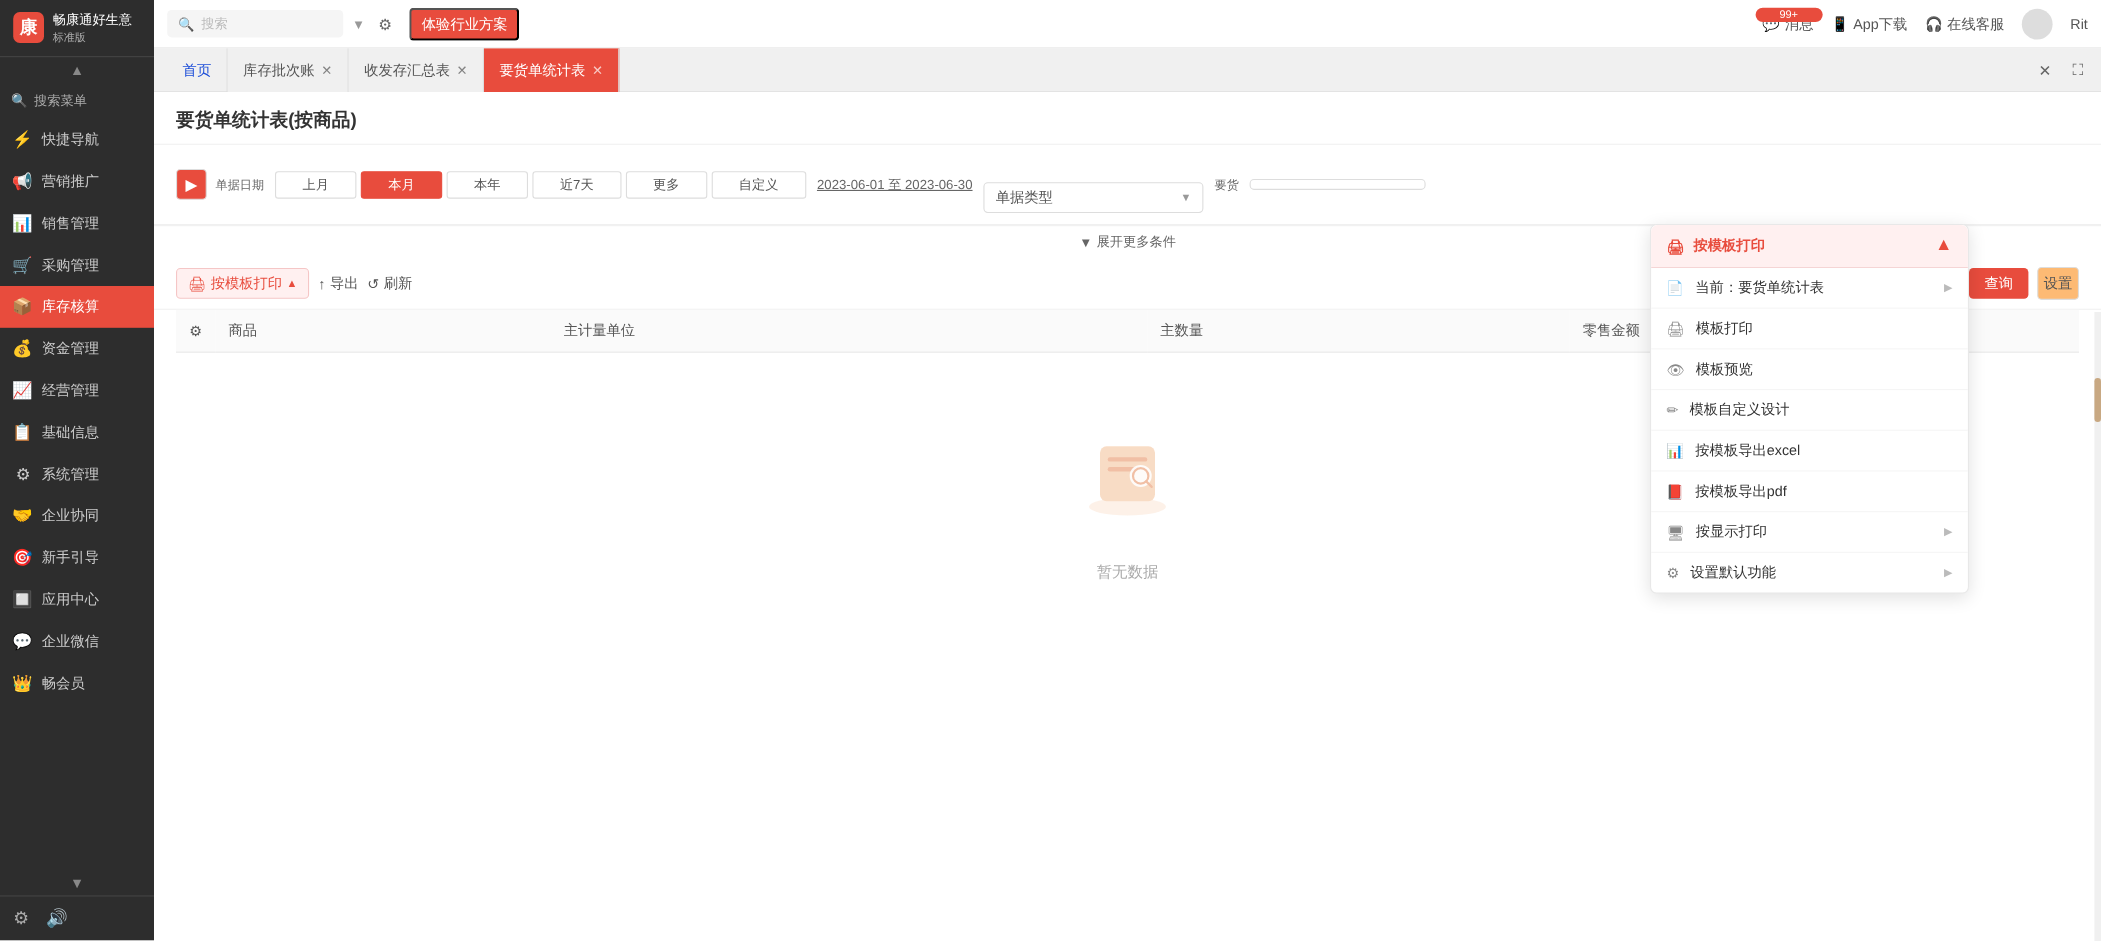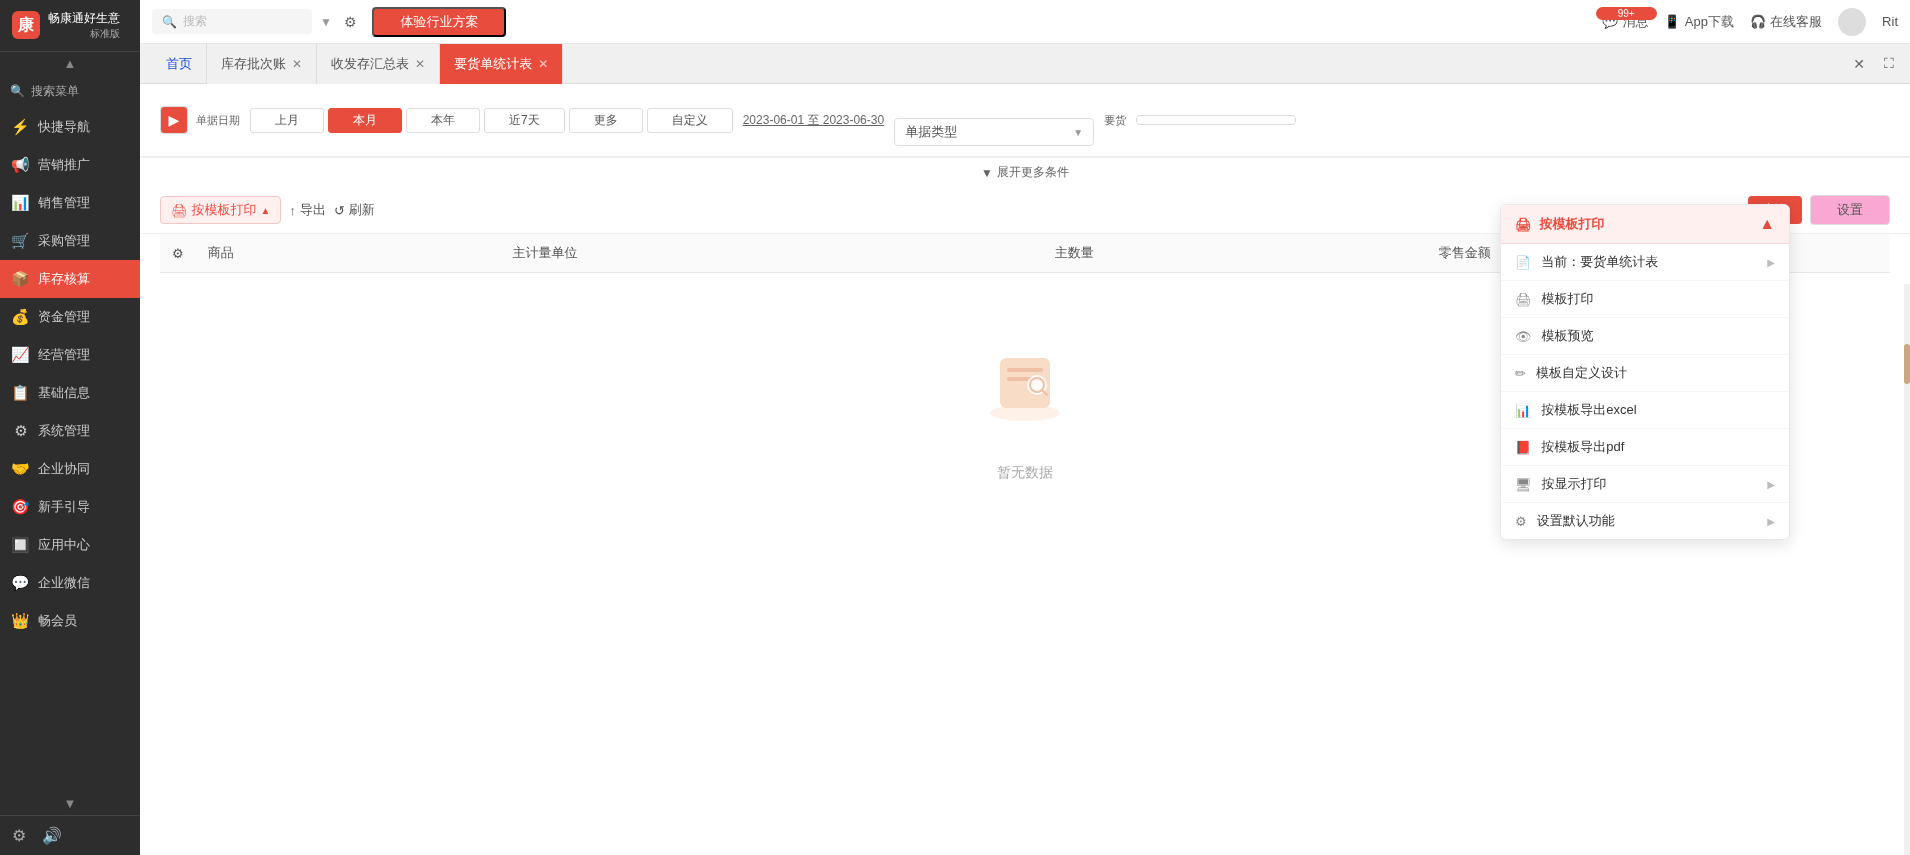--- a/index.html
+++ b/index.html
@@ -3,39 +3,39 @@
   <meta charset="utf-8">
   <style>
     * { margin: 0; padding: 0; box-sizing: border-box; }
     body { font-family: 'Microsoft YaHei', sans-serif; font-size: 13px; background: #f5f5f5; width: 1910px; height: 855px; overflow: hidden; display: flex; }
 
     
     .sidebar { width: 140px; min-width: 140px; background: #2d2d2d; color: #ccc; display: flex; flex-direction: column; height: 855px; }
     .sidebar-logo { padding: 10px 12px; display: flex; align-items: center; gap: 8px; border-bottom: 1px solid #444; }
     .sidebar-logo-icon { width: 28px; height: 28px; background: #e84c3d; border-radius: 6px; display: flex; align-items: center; justify-content: center; color: white; font-size: 16px; font-weight: bold; }
     .sidebar-logo-text { font-size: 12px; color: #fff; line-height: 1.4; }
-    .sidebar-logo-sub { font-size: 10px; color: #aaa; text-align: right; }
+    .sidebar-logo-sub { font-size: 10px; color: #aaa; }
     .sidebar-search { padding: 8px 10px; display: flex; align-items: center; gap: 6px; color: #aaa; font-size: 12px; cursor: pointer; }
     .sidebar-nav { flex: 1; overflow-y: auto; }
     .sidebar-item { display: flex; align-items: center; gap: 8px; padding: 10px 12px; cursor: pointer; color: #ccc; font-size: 13px; }
     .sidebar-item.active { background: #e84c3d; color: #fff; }
     .sidebar-item-icon { width: 18px; height: 18px; display: flex; align-items: center; justify-content: center; font-size: 15px; }
     .sidebar-footer { padding: 10px 12px; display: flex; gap: 16px; border-top: 1px solid #444; }
     .sidebar-footer-icon { color: #aaa; cursor: pointer; font-size: 16px; }
     .sidebar-scroll-up, .sidebar-scroll-down { display: flex; justify-content: center; padding: 4px; color: #888; cursor: pointer; }
 
     
     .main { flex: 1; display: flex; flex-direction: column; overflow: hidden; }
 
     
     .topbar { height: 44px; background: #fff; border-bottom: 1px solid #e8e8e8; display: flex; align-items: center; padding: 0 12px; gap: 8px; }
     .topbar-search { display: flex; align-items: center; background: #f5f5f5; border-radius: 4px; padding: 4px 10px; gap: 6px; color: #999; font-size: 12px; min-width: 160px; }
     .topbar-chevron { color: #999; font-size: 12px; cursor: pointer; }
     .topbar-gear { color: #666; font-size: 14px; cursor: pointer; margin-left: 4px; }
-    .topbar-promo { background: #e84c3d; color: white; border-radius: 4px; padding: 4px 26px; font-size: 13px; cursor: pointer; margin-left: 8px; }
+    .topbar-promo { background: #e84c3d; color: white; border-radius: 4px; padding: 4px 9px; font-size: 13px; cursor: pointer; margin-left: 8px; }
     .topbar-spacer { flex: 1; }
     .topbar-actions { display: flex; align-items: center; gap: 16px; }
     .topbar-action { display: flex; align-items: center; gap: 4px; color: #555; font-size: 13px; cursor: pointer; position: relative; }
     .badge { background: #e84c3d; color: white; border-radius: 8px; padding: 1px 22px; font-size: 10px; position: absolute; top: -6px; right: -8px; }
     .topbar-avatar { width: 28px; height: 28px; background: #ddd; border-radius: 50%; }
     .topbar-username { color: #555; font-size: 13px; }
 
     
     .tabbar { height: 40px; background: #f0f0f0; border-bottom: 1px solid #ddd; display: flex; align-items: center; padding: 0 0 0 12px; gap: 0; }
     .tab { display: flex; align-items: center; gap: 6px; padding: 0 14px; height: 40px; font-size: 13px; color: #555; cursor: pointer; border-right: 1px solid #ddd; background: #f0f0f0; }
@@ -62,21 +62,21 @@
     .filter-select { display: flex; align-items: center; border: 1px solid #ddd; border-radius: 4px; padding: 4px 10px; background: #fff; cursor: pointer; gap: 6px; min-width: 200px; color: #555; font-size: 13px; margin-top: 24px; }
     .filter-select-arrow { color: #999; font-size: 10px; }
     .filter-field { display: flex; align-items: center; border: 1px solid #ddd; border-radius: 4px; padding: 4px 10px; background: #fff; gap: 4px; min-width: 160px; color: #555; font-size: 13px; }
 
     .expand-more { display: flex; align-items: center; justify-content: center; gap: 4px; color: #666; font-size: 12px; cursor: pointer; padding: 6px 20px; border-top: 1px solid #f0f0f0; }
 
     
     .action-bar { display: flex; align-items: center; padding: 8px 20px; gap: 8px; border-bottom: 1px solid #f0f0f0; justify-content: flex-end; }
     .action-btn { display: flex; align-items: center; gap: 4px; color: #555; font-size: 13px; cursor: pointer; }
     .action-btn-primary { background: #e84c3d; color: white; border: none; border-radius: 4px; padding: 5px 14px; font-size: 13px; cursor: pointer; }
-    .action-btn-settings { border: 1px solid #ddd; background: #f9a8d4; color: #555; border-radius: 4px; padding: 5px 26px; font-size: 13px; cursor: pointer; }
+    .action-btn-settings { border: 1px solid #ddd; background: #fdba74; color: #555; border-radius: 4px; padding: 5px 5px; font-size: 13px; cursor: pointer; }
 
     
     .table-container { padding: 0 20px; }
     .data-table { width: 100%; border-collapse: collapse; }
     .data-table th { background: #fafafa; border-bottom: 1px solid #e8e8e8; padding: 10px 12px; text-align: left; font-size: 13px; color: #555; font-weight: normal; }
     .table-header-gear { width: 32px; }
 
     
     .empty-state { display: flex; flex-direction: column; align-items: center; justify-content: center; padding: 60px 0; }
     .empty-icon { font-size: 80px; margin-bottom: 12px; opacity: 0.6; }
@@ -217,20 +217,23 @@
       <span>要货单统计表</span>
       <span class="tab-close">✕</span>
     </div>
     <div class="tabbar-right">
       <div class="tabbar-btn">✕</div>
       <div class="tabbar-btn">⛶</div>
     </div>
   </div>
 
   <div class="page">
+    <div class="page-header">
+      <span class="page-title">要货单统计表(按商品)</span>
+    </div>
 
     <div class="page-toolbar">
       <div class="expand-btn">▶</div>
       <div class="filter-row">
         <span class="filter-label">单据日期</span>
         <div class="date-btns">
           <button class="date-btn">上月</button>
           <button class="date-btn active">本月</button>
           <button class="date-btn">本年</button>
           <button class="date-btn">近7天</button>

